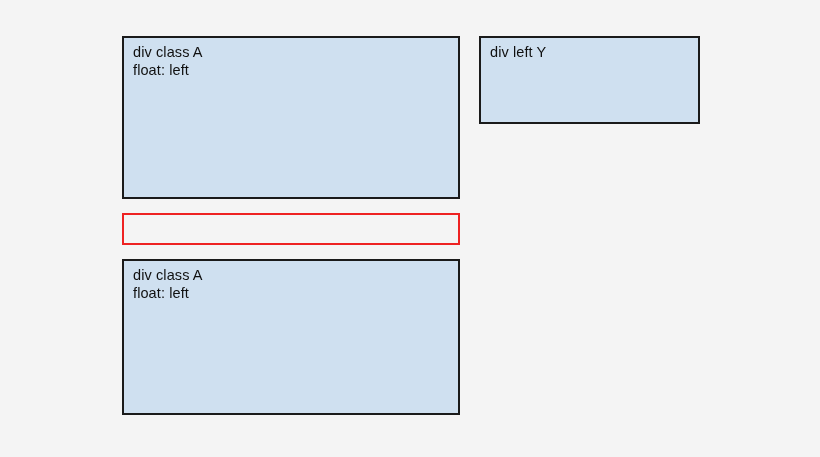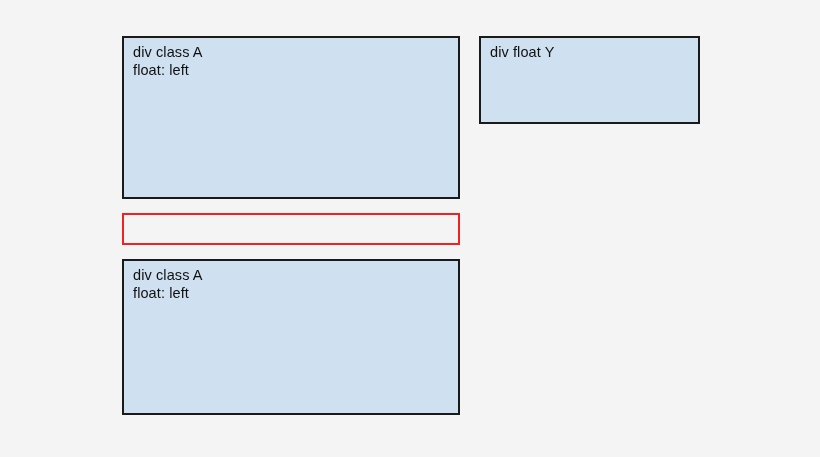--- a/index.html
+++ b/index.html
@@ -52,21 +52,21 @@
 <body>
 
 <div id="canvas">
 
   <div class="box box-filled" id="div-a-top">
     <span class="box-label">div class A
 float: left</span>
   </div>
 
   <div class="box box-filled" id="div-y">
-    <span class="box-label">div float Y</span>
+    <span class="box-label">div left Y</span>
   </div>
 
   <div class="box box-outline" id="clear-bar">
     <span class="box-label"></span>
   </div>
 
   <div class="box box-filled" id="div-a-bottom">
     <span class="box-label">div class A
 float: left</span>
   </div>

